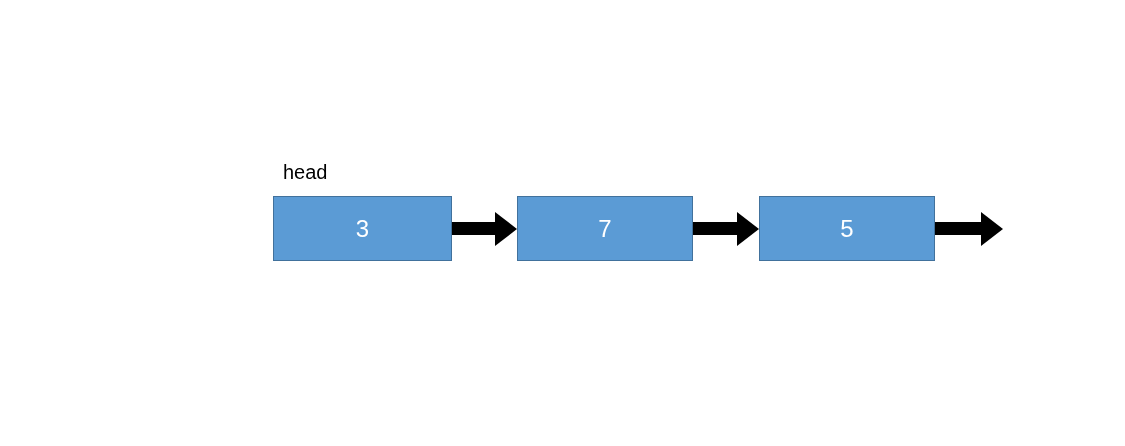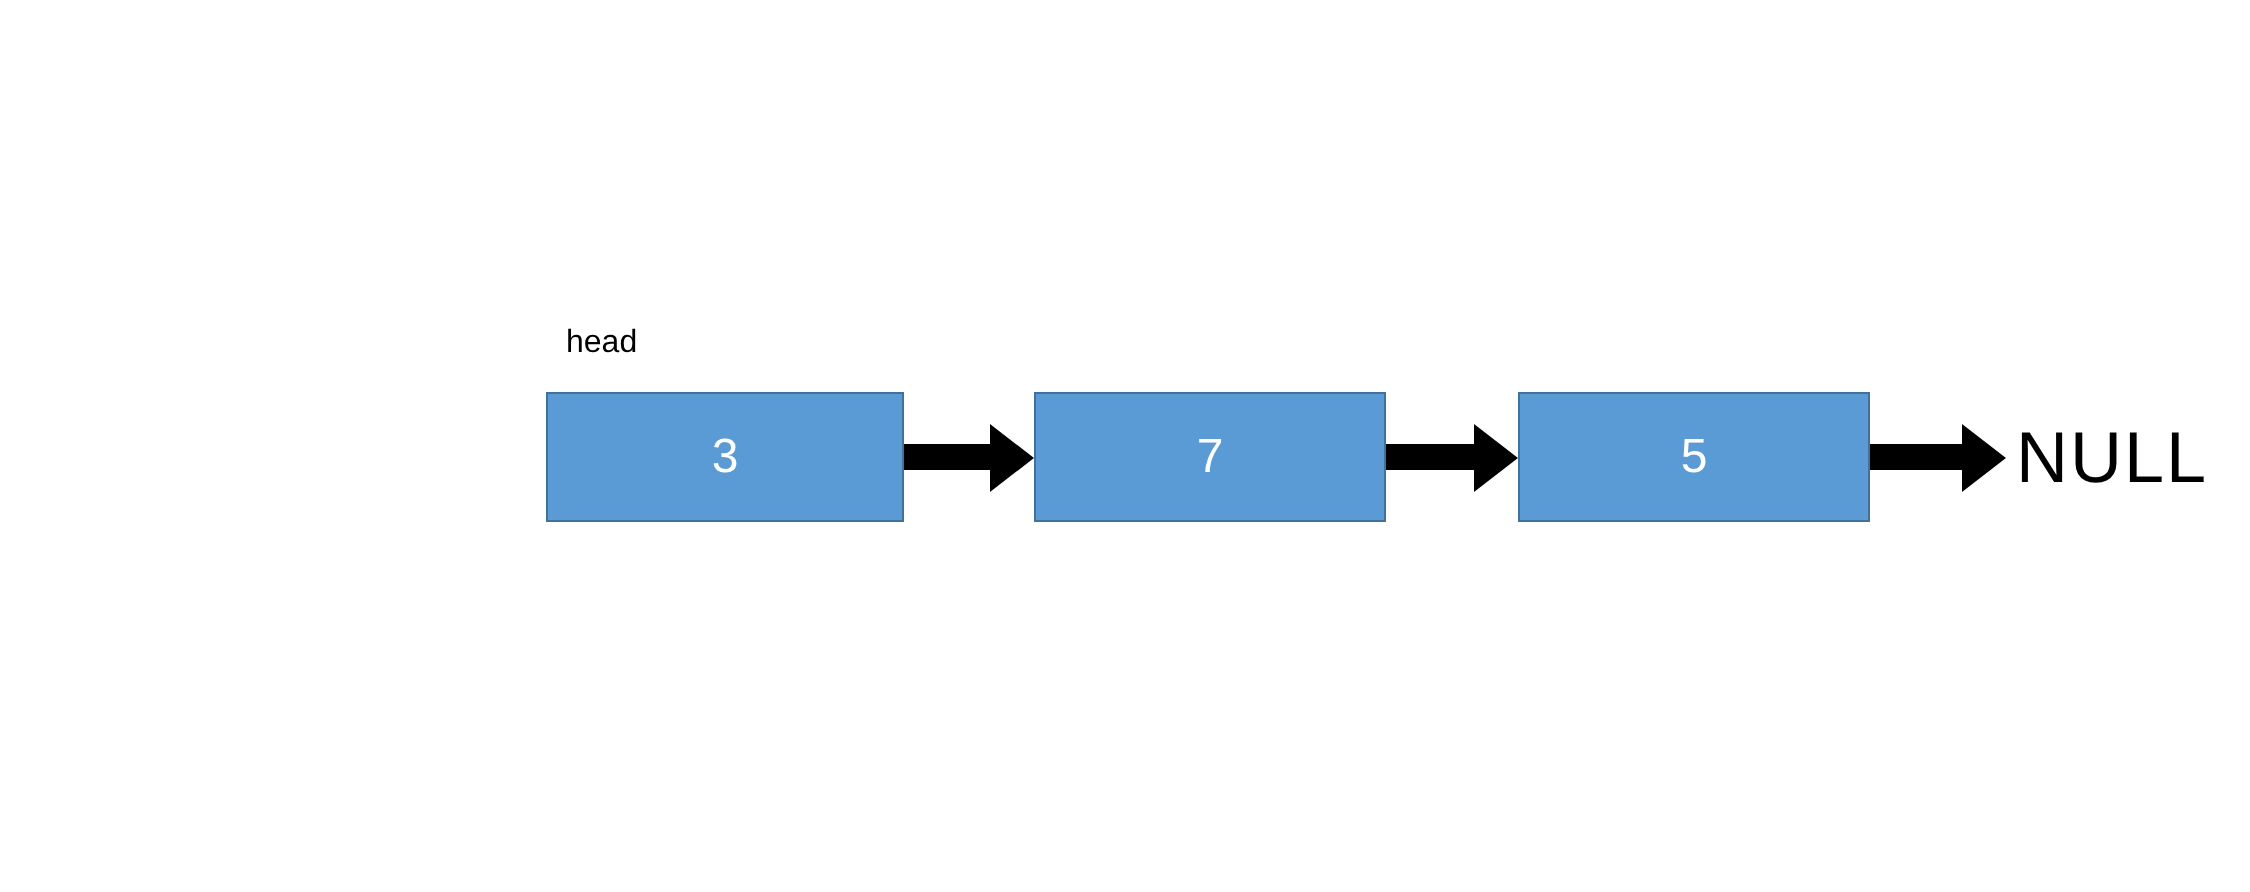--- a/index.html
+++ b/index.html
@@ -9,21 +9,21 @@
     width: 1125px;
     height: 446px;
     background: #ffffff;
     overflow: hidden;
     font-family: "Liberation Sans", sans-serif;
   }
   .head-label {
     position: absolute;
     left: 283px;
     top: 161px;
-    font-size: 16px;
+    font-size: 20px;
     line-height: 22px;
     color: #000000;
   }
   .node {
     position: absolute;
     top: 196px;
     height: 65px;
     background: #5b9bd5;
     border: 1.5px solid #41719c;
     display: flex;
@@ -99,15 +99,14 @@
 
   <div class="node node3">
     <span class="node-value">5</span>
   </div>
 
   <div class="arrow arrow3">
     <div class="arrow-shaft"></div>
     <div class="arrow-head"></div>
   </div>
 
-  <div class="null-label">NULL</div>
 
 </div>
 
 </body></html>

